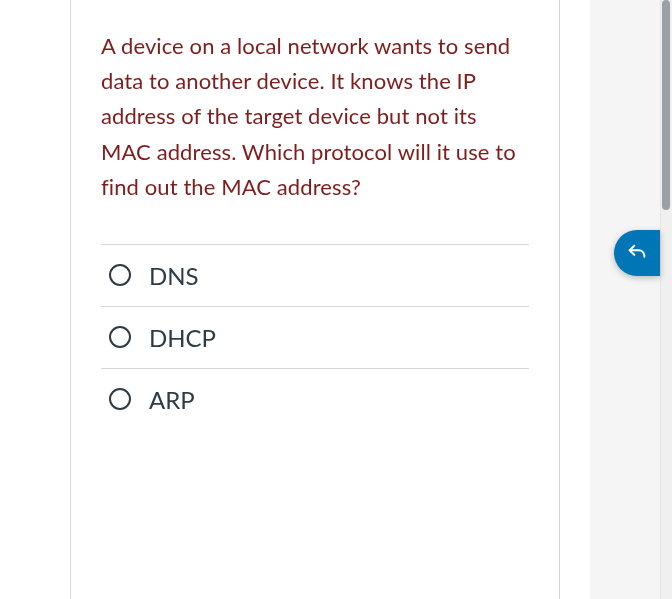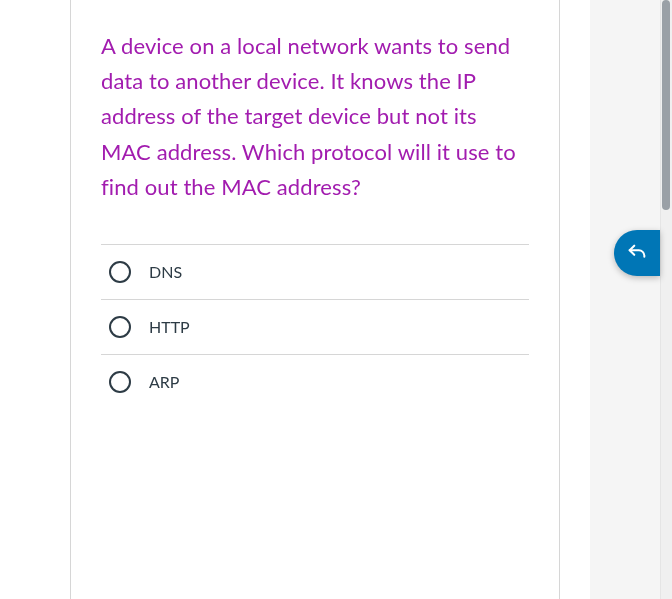--- a/index.html
+++ b/index.html
@@ -28,21 +28,21 @@
       left: 70px;
       top: 0;
       width: 490px;
       height: 599px;
       background: #fff;
       border-left: 1px solid #d6d6d6;
       border-right: 1px solid #d6d6d6;
       padding: 28px 30px 0 30px;
     }
     .question-text {
-      color: #a21caf;
+      color: #7f1d1d;
       font-size: 22px;
       line-height: 1.6;
       font-weight: 400;
       margin-bottom: 40px;
       letter-spacing: 0.1px;
     }
     .options {
       border-top: 1px solid #d6d6d6;
     }
     .option-row {
@@ -60,21 +60,21 @@
       width: 22px;
       height: 22px;
       border: 2px solid #2d3b45;
       border-radius: 50%;
       flex-shrink: 0;
       margin-right: 18px;
       background: #fff;
     }
     .option-label {
       color: #2d3b45;
-      font-size: 16px;
+      font-size: 24px;
       font-weight: 400;
     }
     .scrollbar-track {
       position: absolute;
       right: 0;
       top: 0;
       width: 12px;
       height: 599px;
       background: #f0f0f0;
       border-left: 1px solid #e5e5e5;
@@ -114,21 +114,21 @@
 <div class="page-wrap">
   <div class="card">
     <div class="question-text">A device on a local network wants to send data to another device. It knows the IP address of the target device but not its MAC address. Which protocol will it use to find out the MAC address?</div>
     <div class="options">
       <label class="option-row">
         <span class="radio-outer"></span>
         <span class="option-label">DNS</span>
       </label>
       <label class="option-row">
         <span class="radio-outer"></span>
-        <span class="option-label">HTTP</span>
+        <span class="option-label">DHCP</span>
       </label>
       <label class="option-row">
         <span class="radio-outer"></span>
         <span class="option-label">ARP</span>
       </label>
     </div>
   </div>
 </div>
 
 <div class="scrollbar-track">

